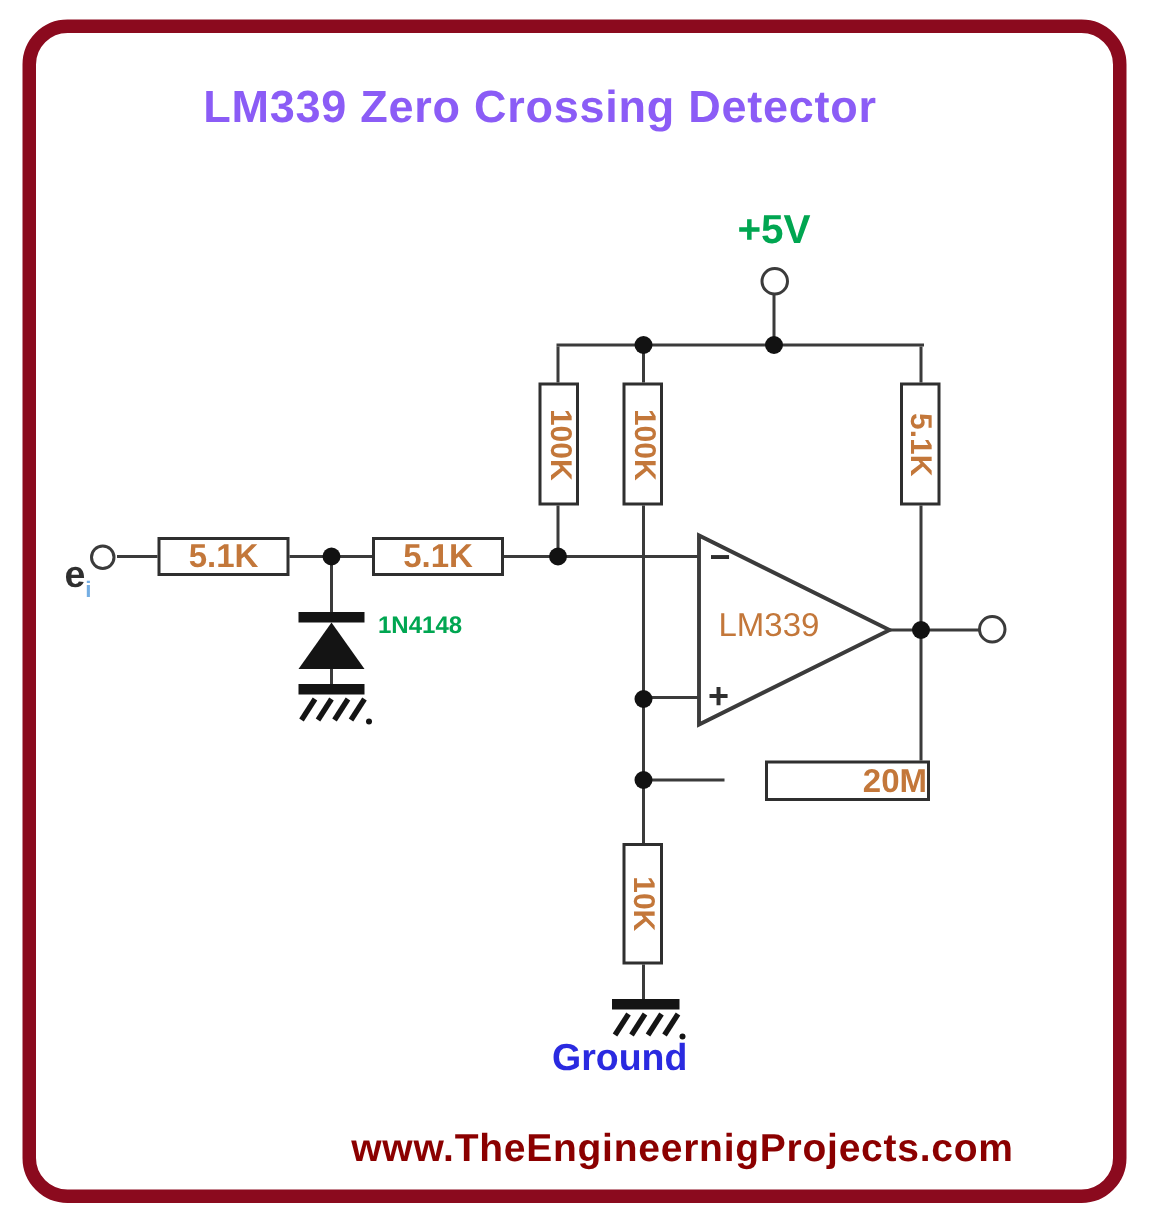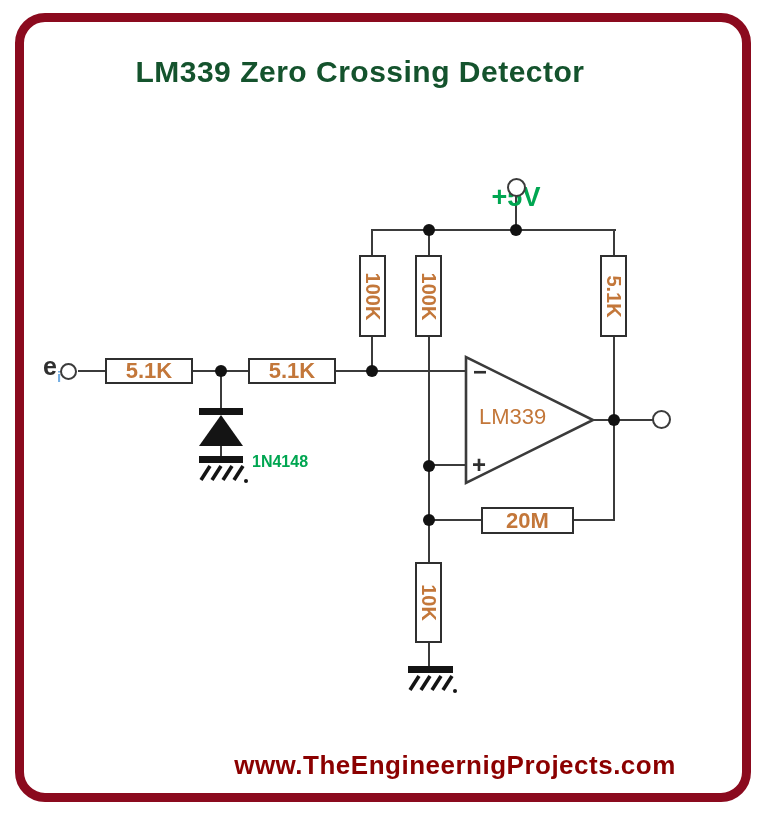--- a/index.html
+++ b/index.html
@@ -9,21 +9,21 @@
   }
   .canvas * { box-sizing:border-box; }
 
   .frame {
     position:absolute; left:15px; top:13px; width:736px; height:789px;
     border:9px solid #8B0A1E; border-radius:30px;
   }
 
   .title {
     position:absolute; left:30px; top:55px; width:660px; text-align:center;
-    font-size:30px; font-weight:bold; color:#14532d; letter-spacing:0.5px;
+    font-size:30px; font-weight:bold; color:#8b5cf6; letter-spacing:0.5px;
   }
 
   
   .wh { position:absolute; height:2.4px; background:#3b3b3b; }
   .wv { position:absolute; width:2.4px;  background:#3b3b3b; }
 
   
   .rbox {
     position:absolute; border:2.4px solid #2f2f2f; background:#ffffff;
     display:flex; align-items:center; justify-content:center;
@@ -39,24 +39,24 @@
   
   .bar { position:absolute; background:#141414; }
   .diode-tri {
     position:absolute; width:0; height:0;
     border-left:22px solid transparent; border-right:22px solid transparent;
     border-bottom:31px solid #141414;
   }
 
   .gnd-hatch { position:absolute; }
 
-  .lbl-green  { position:absolute; color:#00A651; font-weight:bold;margin-top:44px; }
+  .lbl-green  { position:absolute; color:#00A651; font-weight:bold; }
   .lbl-blue   { position:absolute; color:#2A2AE0; font-weight:bold; font-size:25px; }
   .lbl-orange { position:absolute; color:#C3773A; font-weight:normal; }
-  .lbl-dark   { position:absolute; color:#2f2f2f; font-weight:bold; }
+  .lbl-dark   { position:absolute; color:#2f2f2f; font-weight:bold;margin-top:17px; }
 
   .input-sub { color:#74AEE3; font-size:15px; position:relative; top:7px; font-weight:bold; }
 
   .opamp-svg { position:absolute; left:464px; top:353px; }
   .sign { position:absolute; color:#2f2f2f; font-weight:bold; font-size:24px; }
 
   .footer {
     position:absolute; left:140px; top:750px; width:630px; text-align:center;
     color:#8B0000; font-weight:bold; font-size:26px; letter-spacing:0.5px;
   }
@@ -97,21 +97,21 @@
   </div>
   <div class="rbox v" style="left:359px; top:255px; width:27px; height:82px;">
     <span>100K</span>
   </div>
   <div class="rbox v" style="left:415px; top:255px; width:27px; height:82px;">
     <span>100K</span>
   </div>
   <div class="rbox v" style="left:600px; top:255px; width:27px; height:82px;">
     <span>5.1K</span>
   </div>
-  <div class="rbox h" style="left:481px; top:507px; width:93px; height:27px;">
+  <div class="rbox h" style="left:510px; top:507px; width:110px; height:27px;justify-content:flex-end;">
     <span>20M</span>
   </div>
   <div class="rbox v" style="left:415px; top:562px; width:27px; height:81px;">
     <span>10K</span>
   </div>
 
   <div class="bar" style="left:199px; top:408px; width:44px; height:7px;"></div>
   <div class="diode-tri" style="left:199px; top:415px;"></div>
   <div class="bar" style="left:199px; top:456px; width:44px; height:7px;"></div>
   <svg class="gnd-hatch" style="left:197px; top:464px;" width="52" height="21">
@@ -139,20 +139,21 @@
   <div class="term" style="left:652px; top:410px; width:19px; height:19px;"></div>
 
   <div class="bar" style="left:408px; top:666px; width:45px; height:7px;"></div>
   <svg class="gnd-hatch" style="left:406px; top:674px;" width="52" height="21">
     <line x1="13" y1="2" x2="4" y2="16" stroke="#141414" stroke-width="3.6"></line>
     <line x1="24" y1="2" x2="15" y2="16" stroke="#141414" stroke-width="3.6"></line>
     <line x1="35" y1="2" x2="26" y2="16" stroke="#141414" stroke-width="3.6"></line>
     <line x1="46" y1="2" x2="37" y2="16" stroke="#141414" stroke-width="3.6"></line>
     <circle cx="49" cy="17" r="2" fill="#141414"></circle>
   </svg>
+  <div class="lbl-blue" style="left:368px; top:691px;">Ground</div>
 
   <div class="dot" style="left:215px; top:365px;"></div>
   <div class="dot" style="left:366px; top:365px;"></div>
   <div class="dot" style="left:423px; top:224px;"></div>
   <div class="dot" style="left:510px; top:224px;"></div>
   <div class="dot" style="left:423px; top:460px;"></div>
   <div class="dot" style="left:423px; top:514px;"></div>
   <div class="dot" style="left:608px; top:414px;"></div>
 
   <div class="footer">www.TheEngineernigProjects.com</div>

